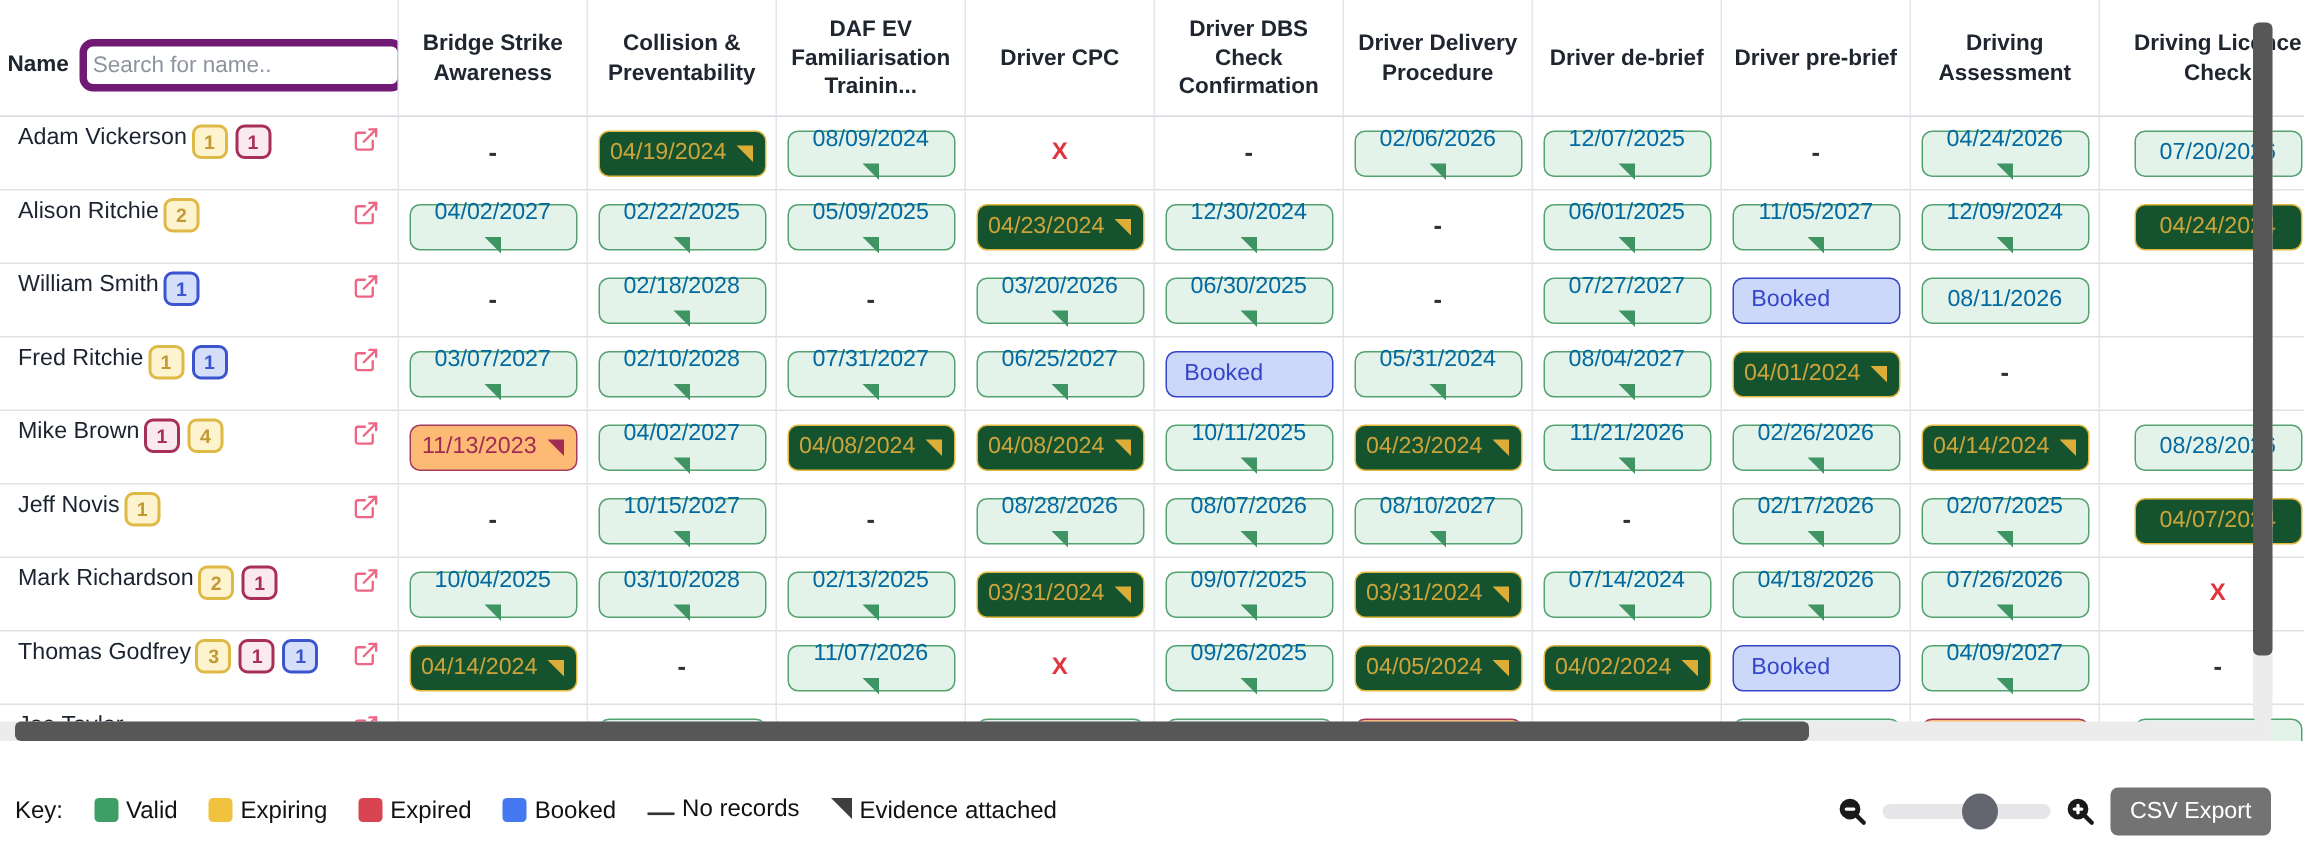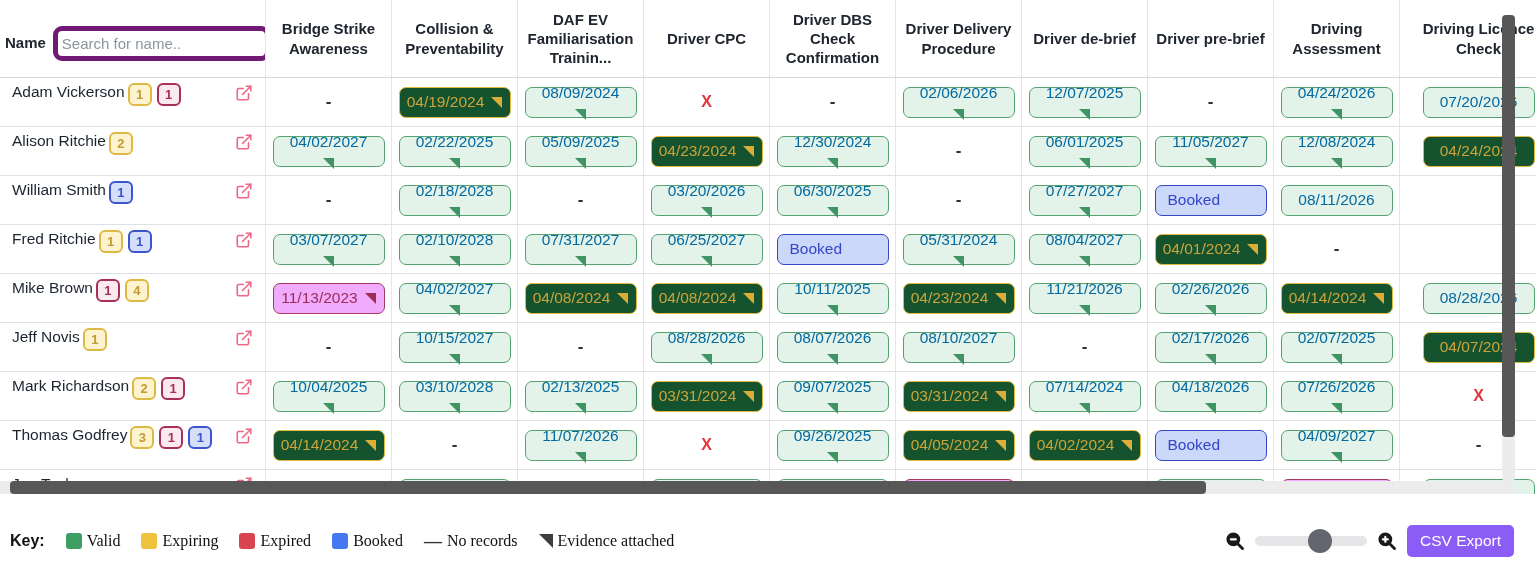--- a/index.html
+++ b/index.html
@@ -50,53 +50,53 @@
   .count-blue   { background: #d5dffa; border-color: #3c55cf; color: #3c55cf; }
   .link-icon { position: absolute; top: 6px; right: 12px; width: 18px; height: 18px; cursor: pointer; }
   
   .badge {
     min-width: 112px; height: 31px; border-radius: 7px; border: 1.5px solid;
     display: inline-flex; align-items: center; justify-content: center; gap: 7px;
     font-size: 15.5px; cursor: pointer;
   }
   .badge-valid    { background: #e4f3e9; border-color: #55a271; color: #0369a1; flex-direction: column; }
   .badge-expiring { background: #14532d; border-color: #e3b93e; color: #cda43c; }
-  .badge-expired  { background: #f0abfc; border-color: #a43a5e; color: #a02c56; }
+  .badge-expired  { background: #fdba74; border-color: #a43a5e; color: #a02c56; }
   .badge-booked   { background: #ccd8f9; border-color: #3445c8; color: #3445c8; justify-content: flex-start; padding-left: 12px; }
   .flag { width: 0; height: 0; border-top: 11px solid; border-left: 11px solid transparent; }
   .badge-valid .flag    { border-top-color: #3f9464; }
   .badge-expiring .flag { border-top-color: #dcae37; }
   .badge-expired .flag  { border-top-color: #a02c56; }
   .dash { font-size: 17px; font-weight: bold; color: #2b2f36; }
   .xmark { font-size: 16px; font-weight: bold; color: #e0353f; }
   
   .h-scrollbar { position: absolute; left: 0; bottom: 0; width: 1514px; height: 13px; background: #ececec; }
   .h-scrollbar .thumb { position: absolute; left: 10px; top: 0; width: 1196px; height: 13px; background: #575757; border-radius: 4px; }
   .v-scrollbar { position: absolute; right: 21px; top: 15px; width: 13px; height: 466px; background: #ececec; border-radius: 4px; }
   .v-scrollbar .thumb { position: absolute; top: 0; left: 0; width: 13px; height: 422px; background: #575757; border-radius: 4px; }
   
   .bottom-bar {
     display: flex; align-items: center; justify-content: space-between;
     padding: 0 22px 0 10px; margin-top: 30px; height: 34px;
   }
   .key { display: flex; align-items: center; gap: 21px; font-size: 16px; color: #111; }
-  .key-label { font-weight: bold; }
-  .key-item { display: flex; align-items: center; gap: 5px; font-family: Liberation Serif, serif; }
+  .key-label { font-weight: normal; }
+  .key-item { display: flex; gap: 5px; }
   .key-swatch { width: 16px; height: 16px; border-radius: 3px; display: inline-block; }
   .key-dash { font-size: 18px; font-weight: bold; color: #333; }
   .key-flag { width: 0; height: 0; border-top: 14px solid #3e3e3e; border-left: 14px solid transparent; }
   .controls { display: flex; align-items: center; gap: 10px; }
   .zoom-icon { width: 20px; height: 20px; cursor: pointer; }
   .slider-track { position: relative; width: 112px; height: 10px; background: #e6e6e9; border-radius: 5px; cursor: pointer; }
   .slider-thumb {
     position: absolute; top: 50%; left: 58%; transform: translate(-50%, -50%);
     width: 24px; height: 24px; border-radius: 50%; background: #63666e; cursor: grab;
   }
   .csv-button {
-    background: #8b5cf6; color: #ffffff; border: none; border-radius: 5px;
+    background: #737373; color: #ffffff; border: none; border-radius: 5px;
     height: 32px; padding: 0 13px; font-size: 15.5px; font-family: "Liberation Sans", sans-serif;
     cursor: pointer;
   }
 </style>
 </head>
 <body>
 
 <div class="table-viewport">
   <div class="grid">
     <div class="grid-row header-row">
@@ -230,21 +230,21 @@
           </span>
         </div>
         <div class="cell">
           <span class="badge badge-valid">
             <span>11/05/2027</span>
             <span class="flag"></span>
           </span>
         </div>
         <div class="cell">
           <span class="badge badge-valid">
-            <span>12/08/2024</span>
+            <span>12/09/2024</span>
             <span class="flag"></span>
           </span>
         </div>
         <div class="cell">
           <span class="badge badge-expiring">
             <span>04/24/2024</span>
           </span>
         </div>
       </div>
       <div class="grid-row data-row">

